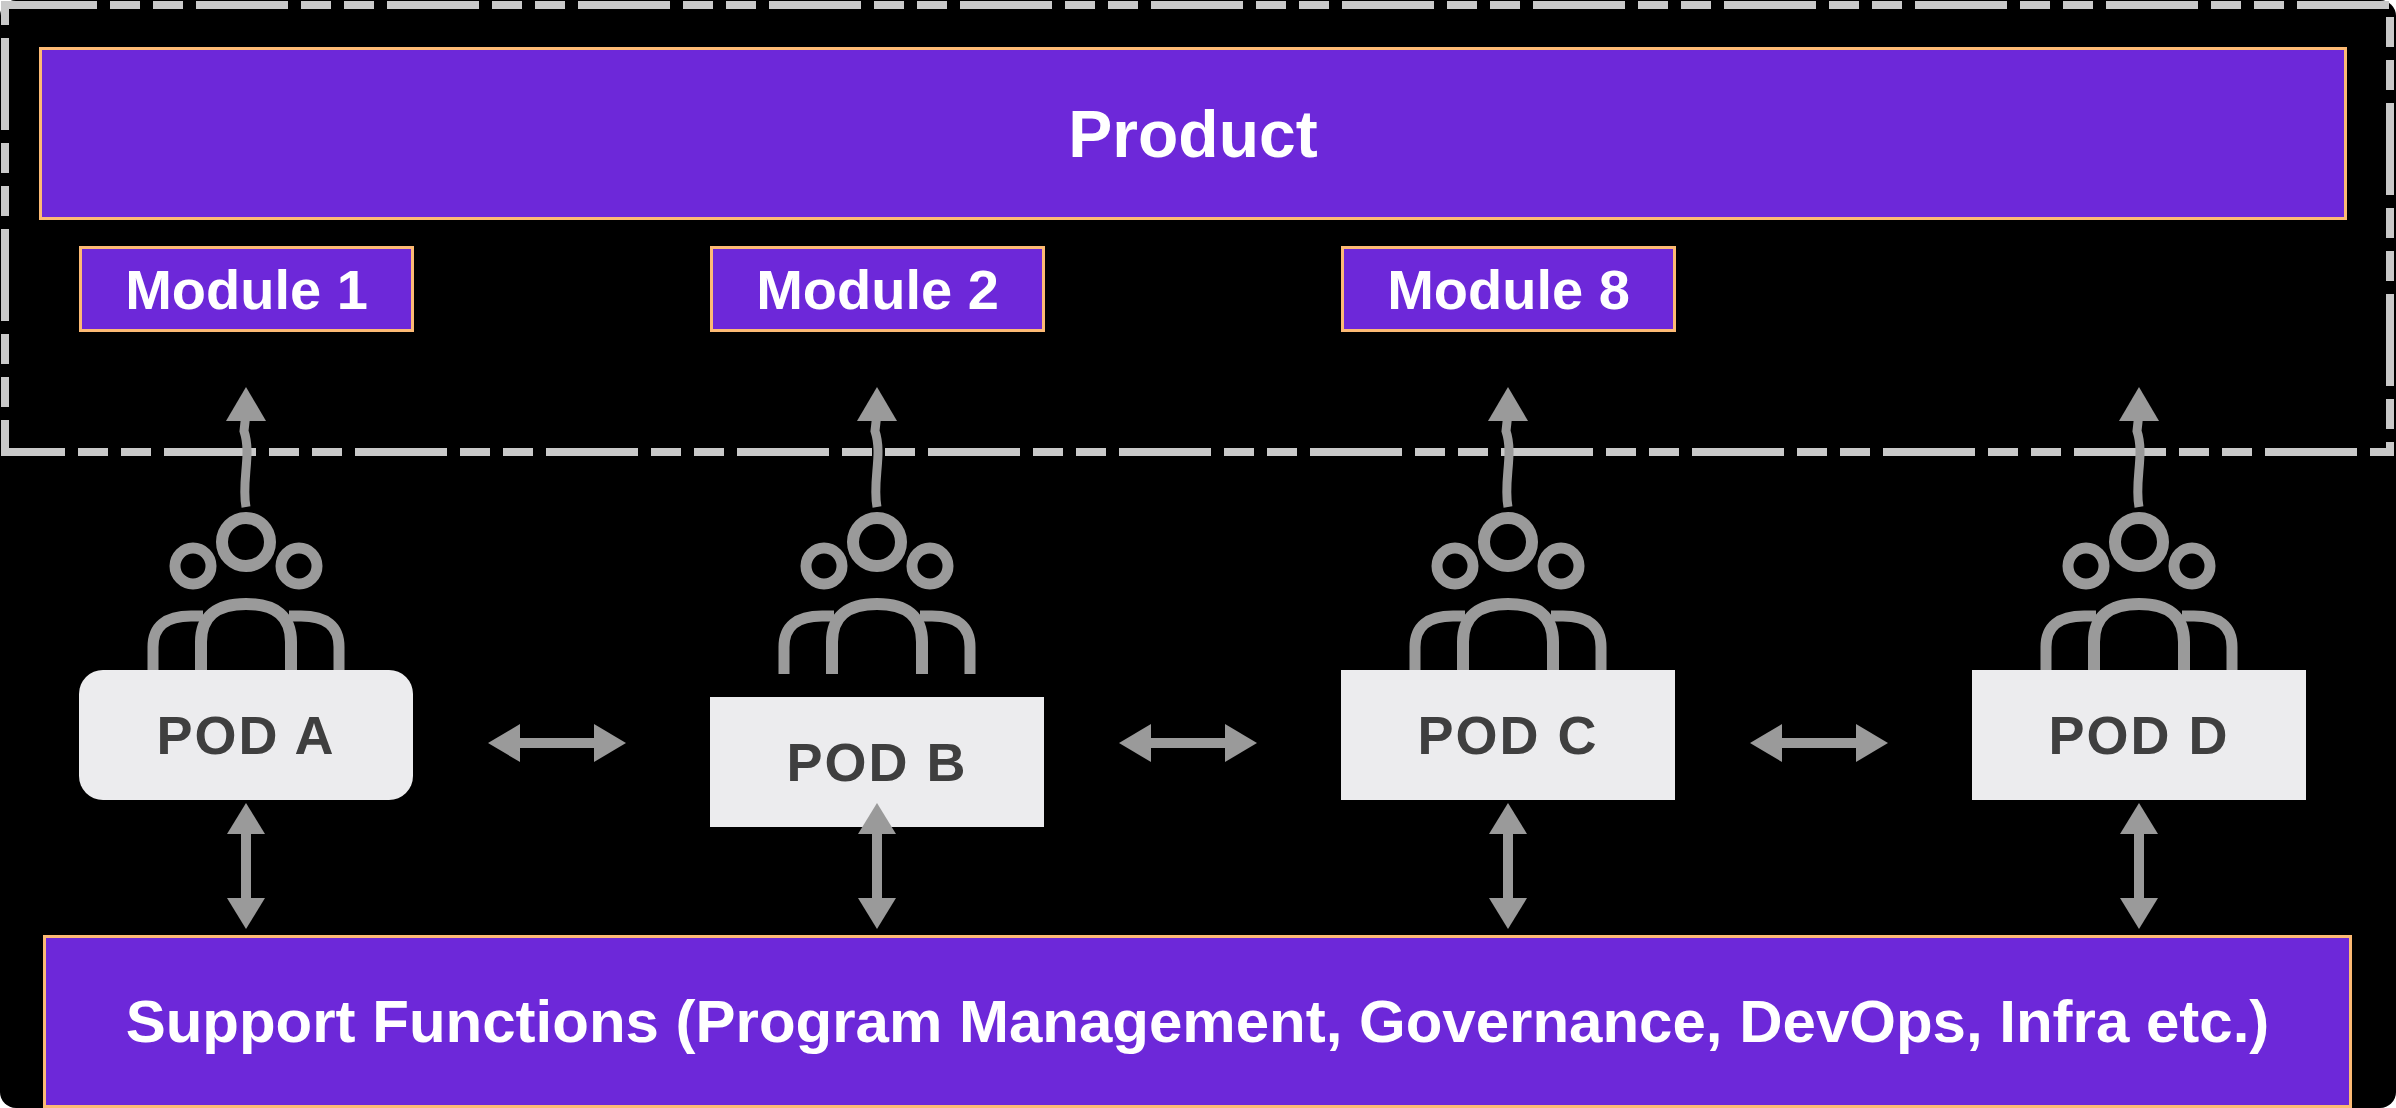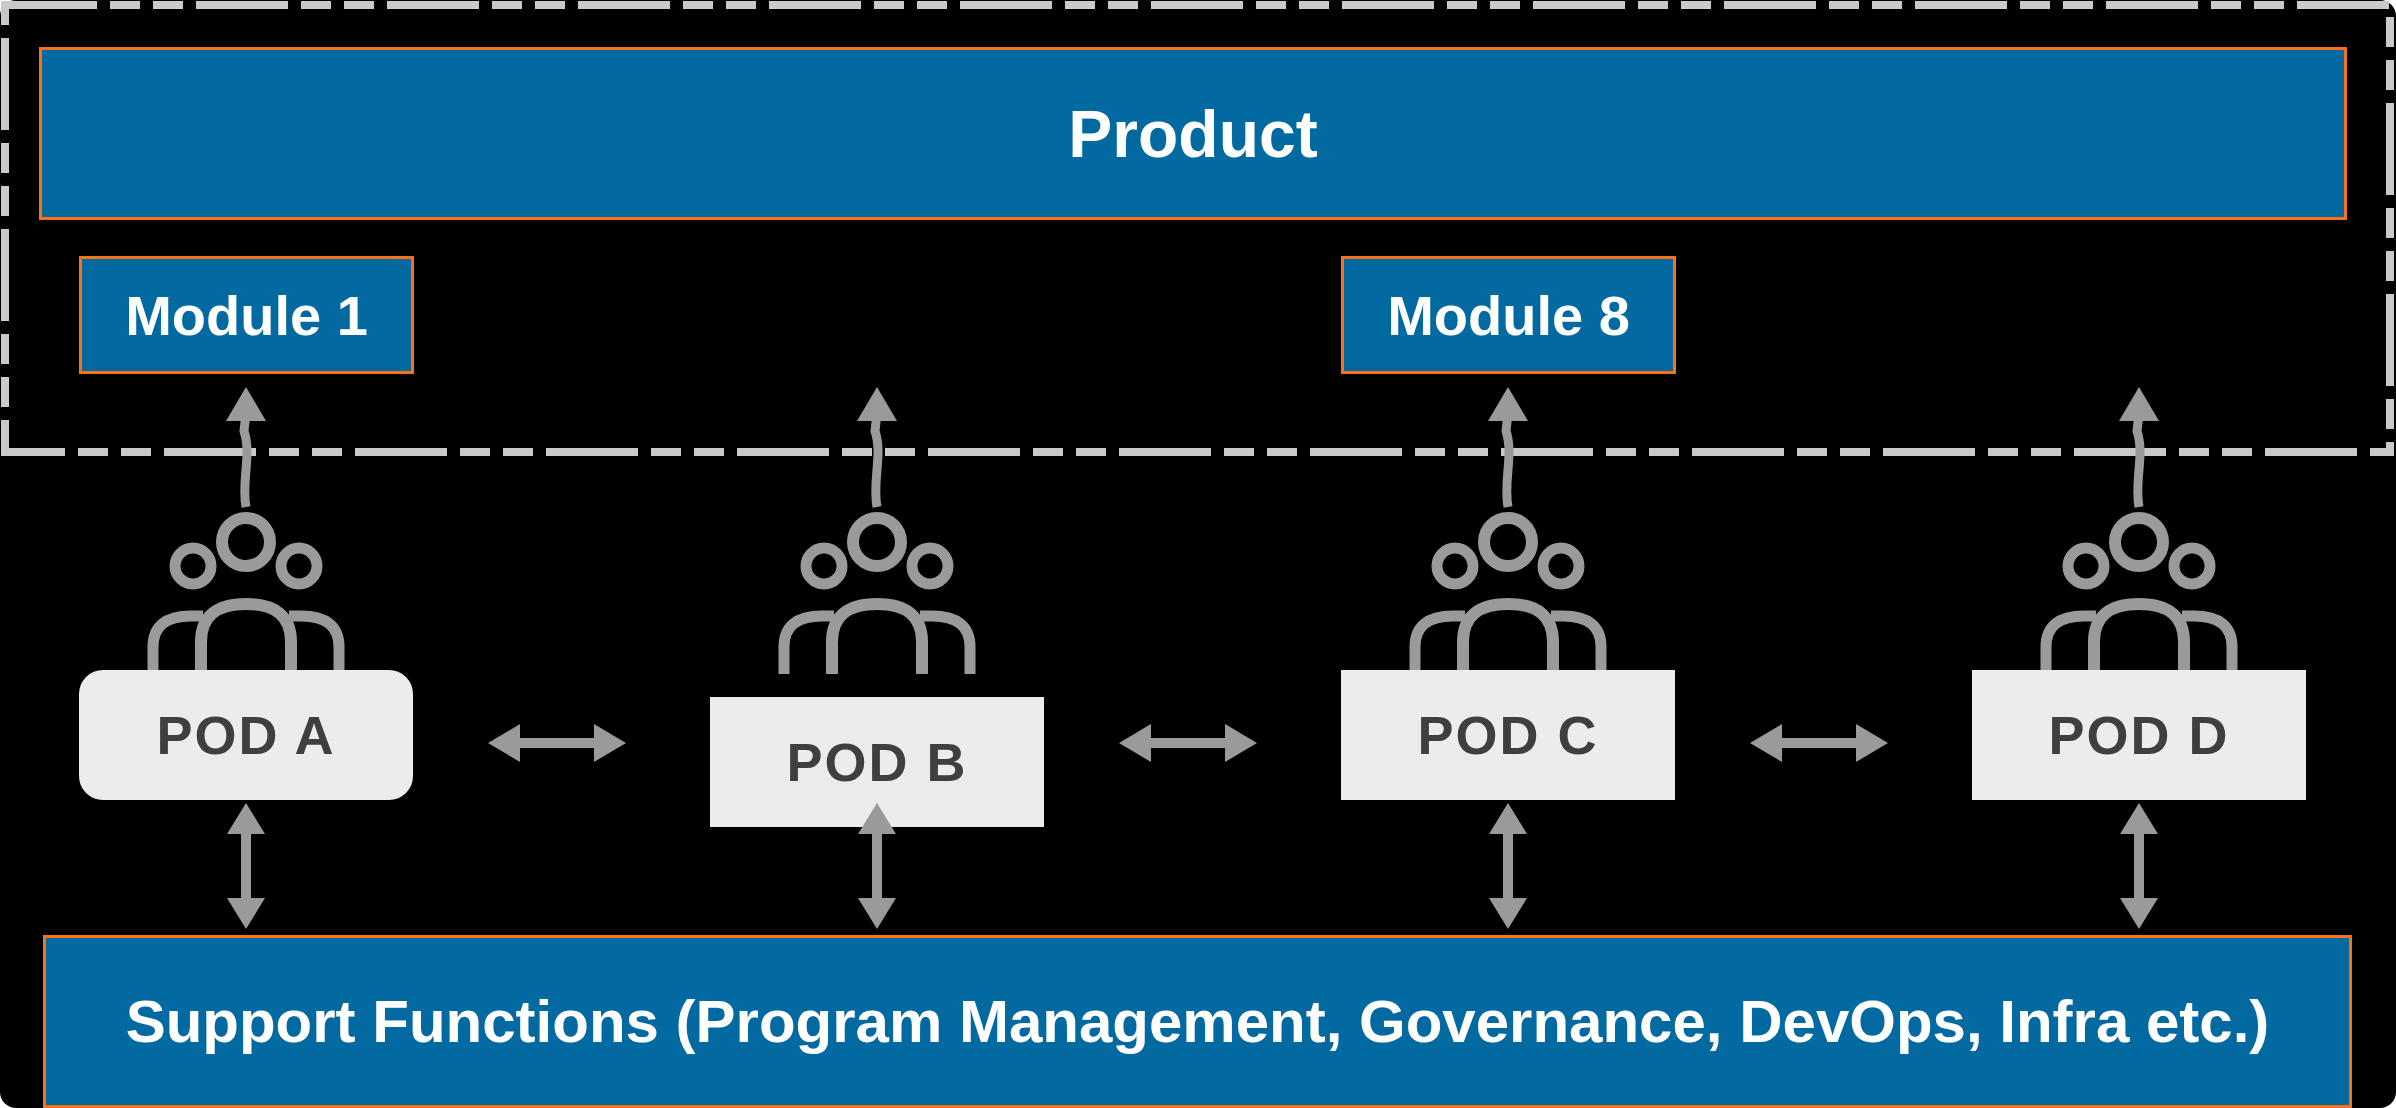--- a/index.html
+++ b/index.html
@@ -19,27 +19,27 @@
   }
   .abs { position: absolute; }
   .box {
     position: absolute;
     display: flex;
     align-items: center;
     justify-content: center;
     box-sizing: border-box;
   }
   .blue-box {
-    background: #0369a1;
-    border: 3px solid #f97316;
+    background: #6d28d9;
+    border: 3px solid #fdba74;
     color: #ffffff;
     font-weight: bold;
   }
   .product-box { left: 39px; top: 47px; width: 2308px; height: 173px; font-size: 66px; }
-  .module-box { top: 256px; width: 335px; height: 118px; font-size: 56px; }
+  .module-box { top: 246px; width: 335px; height: 86px; font-size: 56px; }
   .pod-box {
     top: 670px; width: 334px; height: 130px;
     background: #ececee;
     color: #3f3f3f;
     font-weight: bold;
     font-size: 54px;
     letter-spacing: 2px;
   }
   .support-bar {
     left: 43px; top: 935px; width: 2309px; height: 173px;
@@ -58,20 +58,23 @@
     <svg class="abs" style="left:0;top:0;" width="2396" height="1108" viewBox="0 0 2396 1108">
       <rect x="5" y="5" width="2385" height="447" fill="none" stroke="#c9c9c9" stroke-width="8" stroke-dasharray="92 13 30 13 30 13"></rect>
     </svg>
 
     <div class="box blue-box product-box">
       <span class="label">Product</span>
     </div>
 
     <div class="box blue-box module-box" style="left:79px;">
       <span class="label">Module 1</span>
+    </div>
+    <div class="box blue-box module-box" style="left:710px;">
+      <span class="label">Module 2</span>
     </div>
     <div class="box blue-box module-box" style="left:1341px;">
       <span class="label">Module 8</span>
     </div>
 
     <svg class="abs" style="left:216px;top:383px;" width="60" height="128" viewBox="0 0 60 128">
       <path d="M30 124 C 25 98, 36 72, 28 48 L 30 30" fill="none" stroke="#9a9a9a" stroke-width="9"></path>
       <polygon points="30,4 10,38 50,38" fill="#9a9a9a"></polygon>
     </svg>
     <svg class="abs" style="left:847px;top:383px;" width="60" height="128" viewBox="0 0 60 128">

